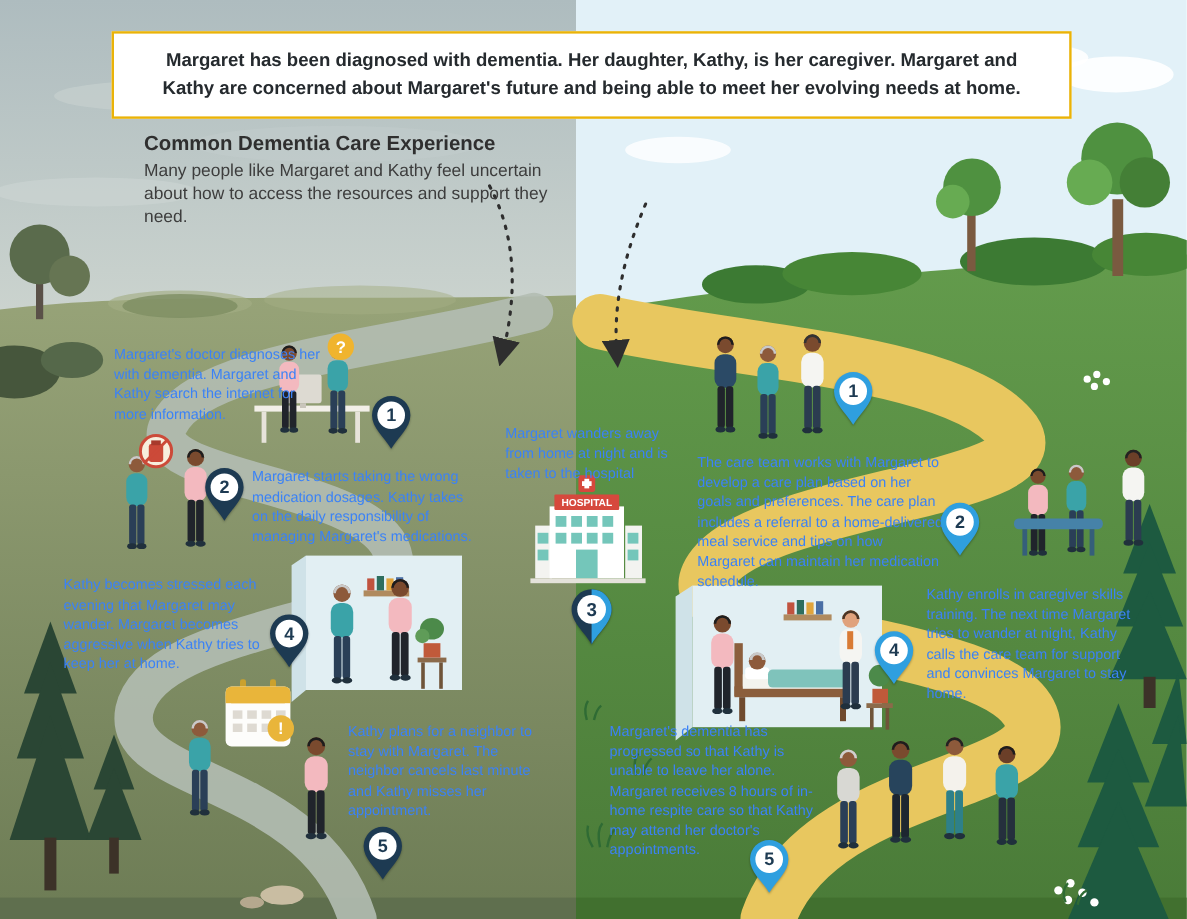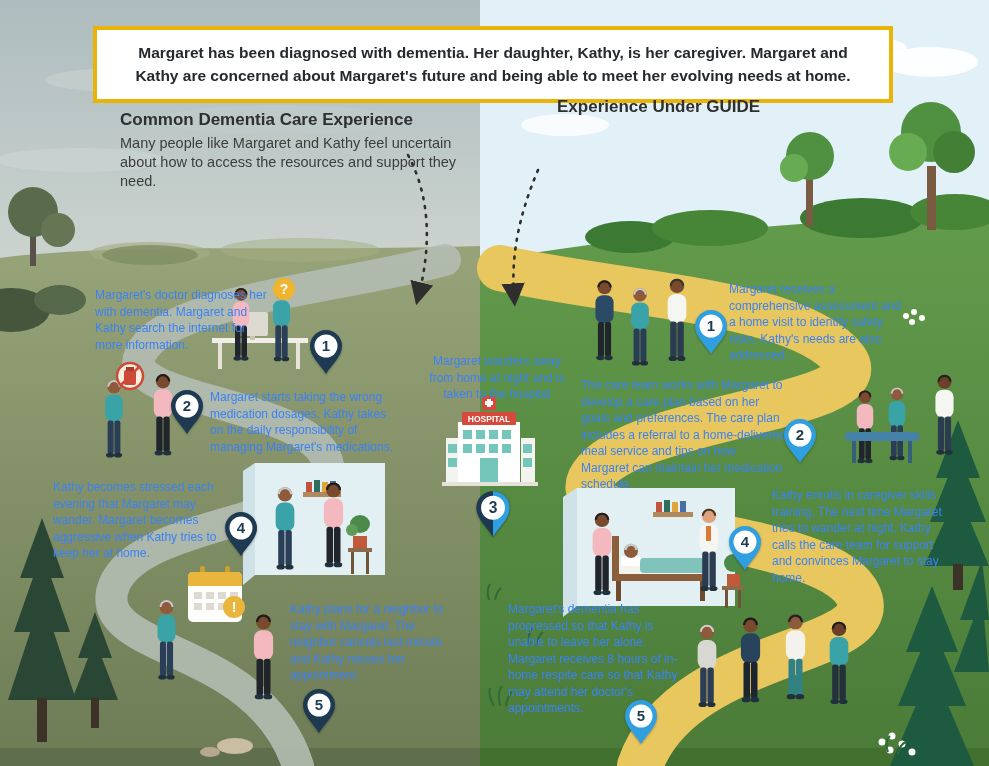--- a/index.html
+++ b/index.html
@@ -1,26 +1,26 @@
 <!DOCTYPE html>
 <html><head>
 <meta charset="utf-8">
 <style>
   html,body{margin:0;padding:0;background:#ffffff}
   .stage{position:relative;width:989px;height:766px;overflow:hidden;
          font-family:"Liberation Sans",sans-serif;}
   .scenery{position:absolute;left:0;top:0}
   .banner{position:absolute;left:93px;top:26px;width:800px;box-sizing:border-box;
-          background:#ffffff;border:4px solid #eab308;padding:11px 24px;
+          background:#ffffff;border:2px solid #eab308;padding:11px 24px;
           text-align:center;font-weight:bold;font-size:15.5px;line-height:1.5;color:#252a2e}
   .col-head{position:absolute}
   .col-head h2{margin:0 0 4px 0;font-size:17px;color:#2f2f2f}
   .col-head p{margin:0;font-size:14.5px;line-height:1.3;color:#3d3d3d}
   .step-text{position:absolute;color:#3b82f6;font-size:12px;line-height:1.38}
-  .center-text{text-align:center}
+  .center-text{}
   .pin{position:absolute;filter:drop-shadow(0 1px 1px rgba(0,0,0,.3))}
   .pin text{font-family:"Liberation Sans",sans-serif}
 </style>
 </head>
 <body>
 
 <div class="stage">
 
   <svg class="scenery" width="989" height="766" viewBox="0 0 989 766">
     <defs>
@@ -289,29 +289,27 @@
   </svg>
 
   <div class="banner">Margaret has been diagnosed with dementia. Her daughter, Kathy, is her caregiver.  Margaret and Kathy are concerned about Margaret's future and being able to meet her evolving needs at home.</div>
 
   <div class="col-head" style="left:120px;top:110px;width:352px">
     <h2>Common Dementia Care Experience</h2>
     <p>Many people like Margaret and Kathy feel uncertain about how to access the resources and support they need.</p>
   </div>
 
   <div class="col-head" style="left:557px;top:97px;width:330px">
-    <h2>Experience Under GUIDE</h2>
   </div>
 
   <div class="step-text" style="left:95px;top:287px;width:178px">Margaret's doctor diagnoses her with dementia.  Margaret and Kathy search the internet for more information.</div>
   <div class="step-text" style="left:210px;top:389px;width:192px">Margaret starts taking the wrong medication dosages. Kathy takes on the daily responsibility of managing Margaret's medications.</div>
   <div class="step-text" style="left:53px;top:479px;width:186px">Kathy becomes stressed each evening that Margaret may wander. Margaret becomes aggressive when Kathy tries to keep her at home.</div>
   <div class="step-text" style="left:290px;top:601px;width:172px">Kathy plans for a neighbor to stay with Margaret. The neighbor cancels last minute and Kathy misses her appointment.</div>
   <div class="step-text center-text" style="left:421px;top:353px;width:152px">Margaret wanders away from home at night and is taken to the hospital</div>
-  <div class="step-text" style="left:729px;top:281px;width:182px">Margaret receives a comprehensive assessment and a home visit to identify safety risks.  Kathy's needs are also addressed.</div>
   <div class="step-text" style="left:772px;top:487px;width:182px">Kathy enrolls in caregiver skills training. The next time Margaret tries to wander at night, Kathy calls the care team for support and convinces Margaret to stay home.</div>
   <div class="step-text" style="left:581px;top:377px;width:206px">The care team works with Margaret to develop a care plan based on her goals and preferences. The care plan includes a referral to a home-delivered meal service and tips on how Margaret can maintain her medication schedule.</div>
   <div class="step-text" style="left:508px;top:601px;width:176px">Margaret's dementia has progressed so that Kathy is unable to leave her alone. Margaret receives 8 hours of in-home respite care so that Kathy may attend her doctor's appointments.</div>
 
   <svg class="pin" style="left:307px;top:327px" width="38" height="48" viewBox="0 0 38 48">
     <path d="M19,47 C13,37 3,29.5 3,19 A16,16 0 1 1 35,19 C35,29.5 25,37 19,47 Z" fill="#1d3a52"></path>
     <circle cx="19" cy="19" r="11.5" fill="#ffffff"></circle>
     <text x="19" y="24" text-anchor="middle" font-size="15" font-weight="bold" fill="#1d3a52">1</text>
   </svg>
   <svg class="pin" style="left:168px;top:387px" width="38" height="48" viewBox="0 0 38 48">

